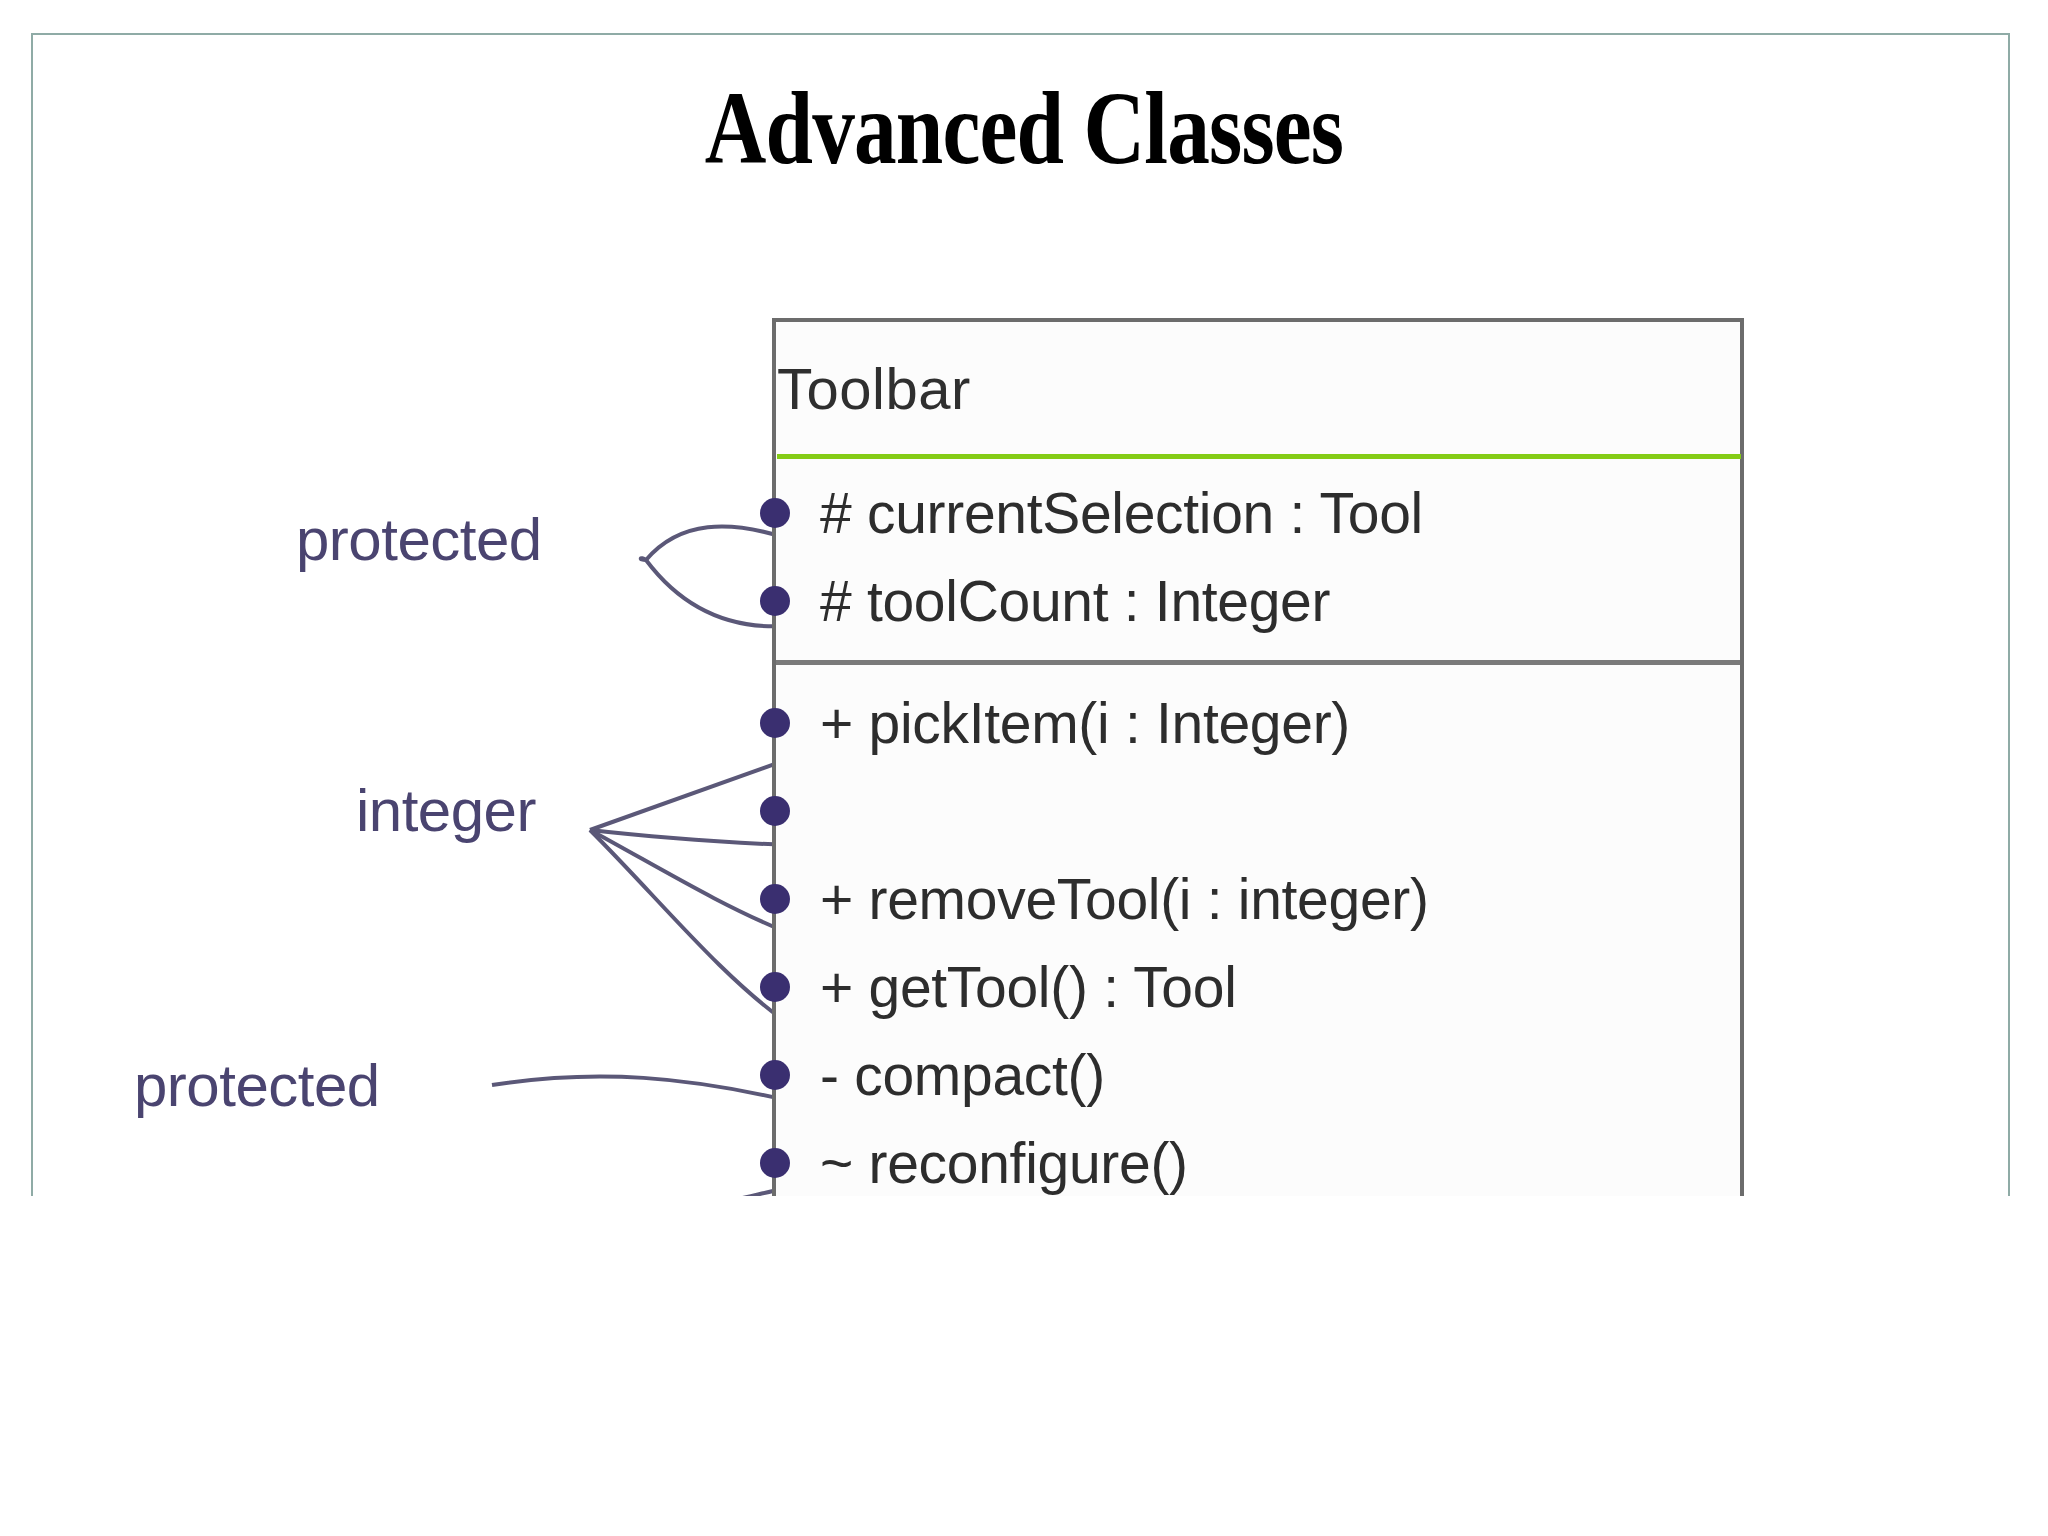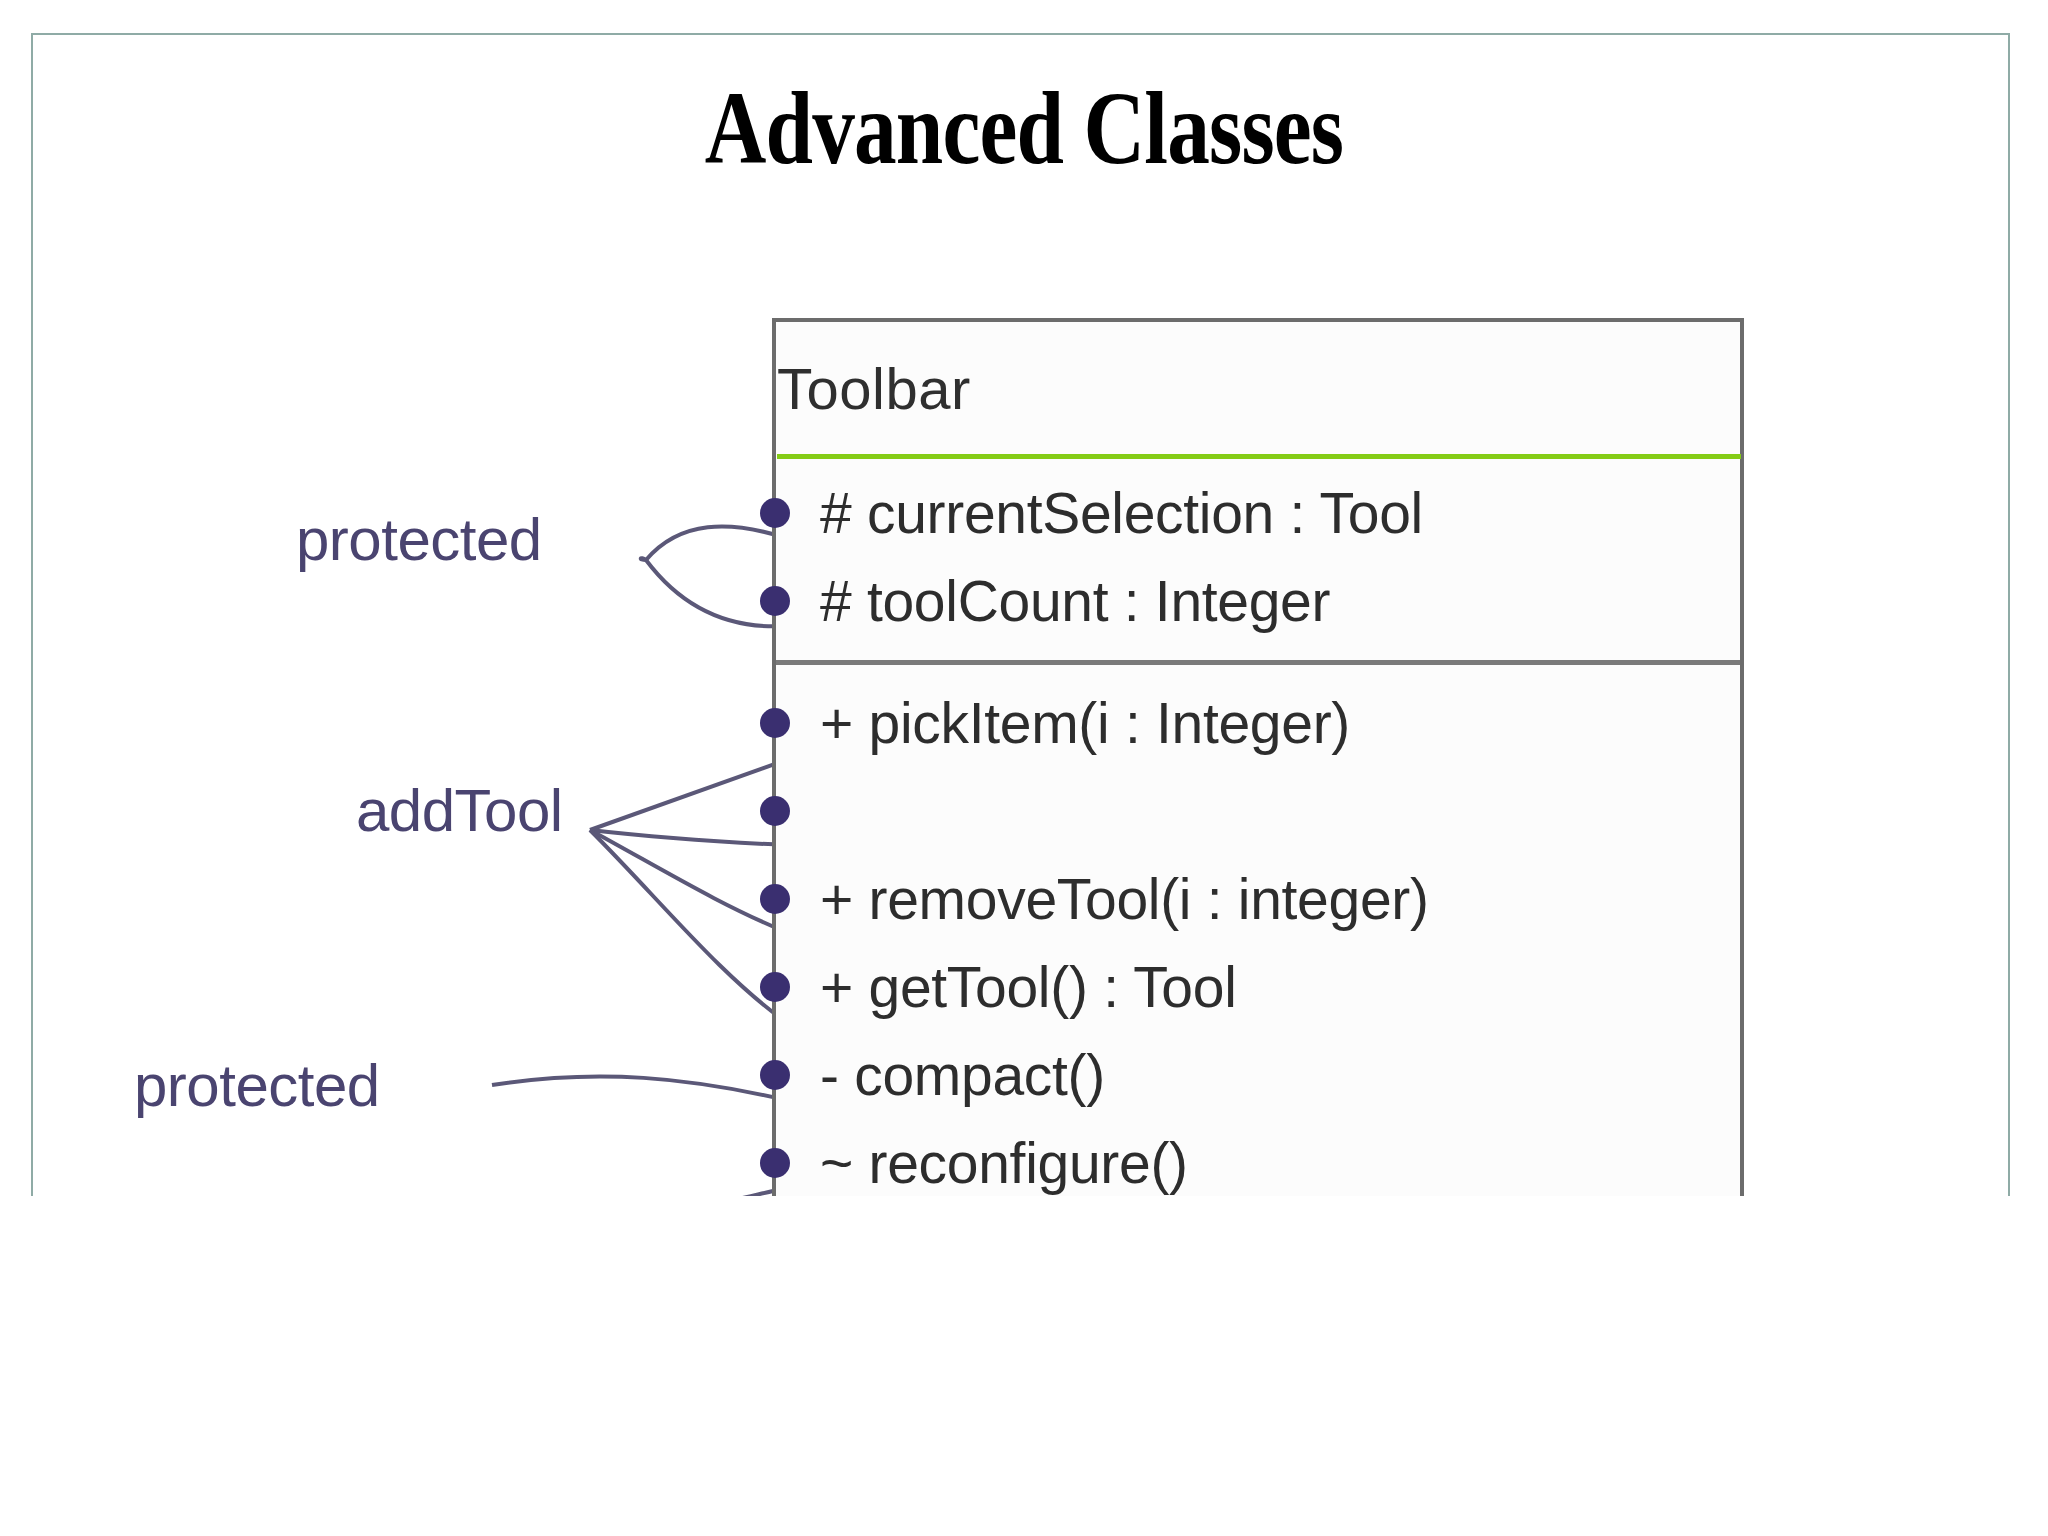--- a/index.html
+++ b/index.html
@@ -181,21 +181,21 @@
       <path d="M 590 830 C 660 900, 720 975, 786 1022" fill="none" stroke="#5b5878" stroke-width="4"></path>
 
       <path d="M 492 1085 C 600 1068, 690 1078, 786 1100" fill="none" stroke="#5b5878" stroke-width="4"></path>
 
       <path d="M 500 1243 C 600 1232, 690 1210, 786 1188" fill="none" stroke="#5b5878" stroke-width="4"></path>
 
       <path d="M 498 1378 C 600 1368, 700 1318, 786 1282" fill="none" stroke="#5b5878" stroke-width="4"></path>
     </svg>
 
     <div class="annotation" id="label-protected-attrs">protected</div>
-    <div class="annotation" id="label-public">addTool</div>
+    <div class="annotation" id="label-public">integer</div>
     <div class="annotation" id="label-protected-ops">protected</div>
     <div class="annotation" id="label-private">private</div>
 
     <div id="class-box">
 
       <div id="class-name-compartment">
         <span id="class-name">Toolbar</span>
       </div>
 
       <div id="attributes-compartment">

